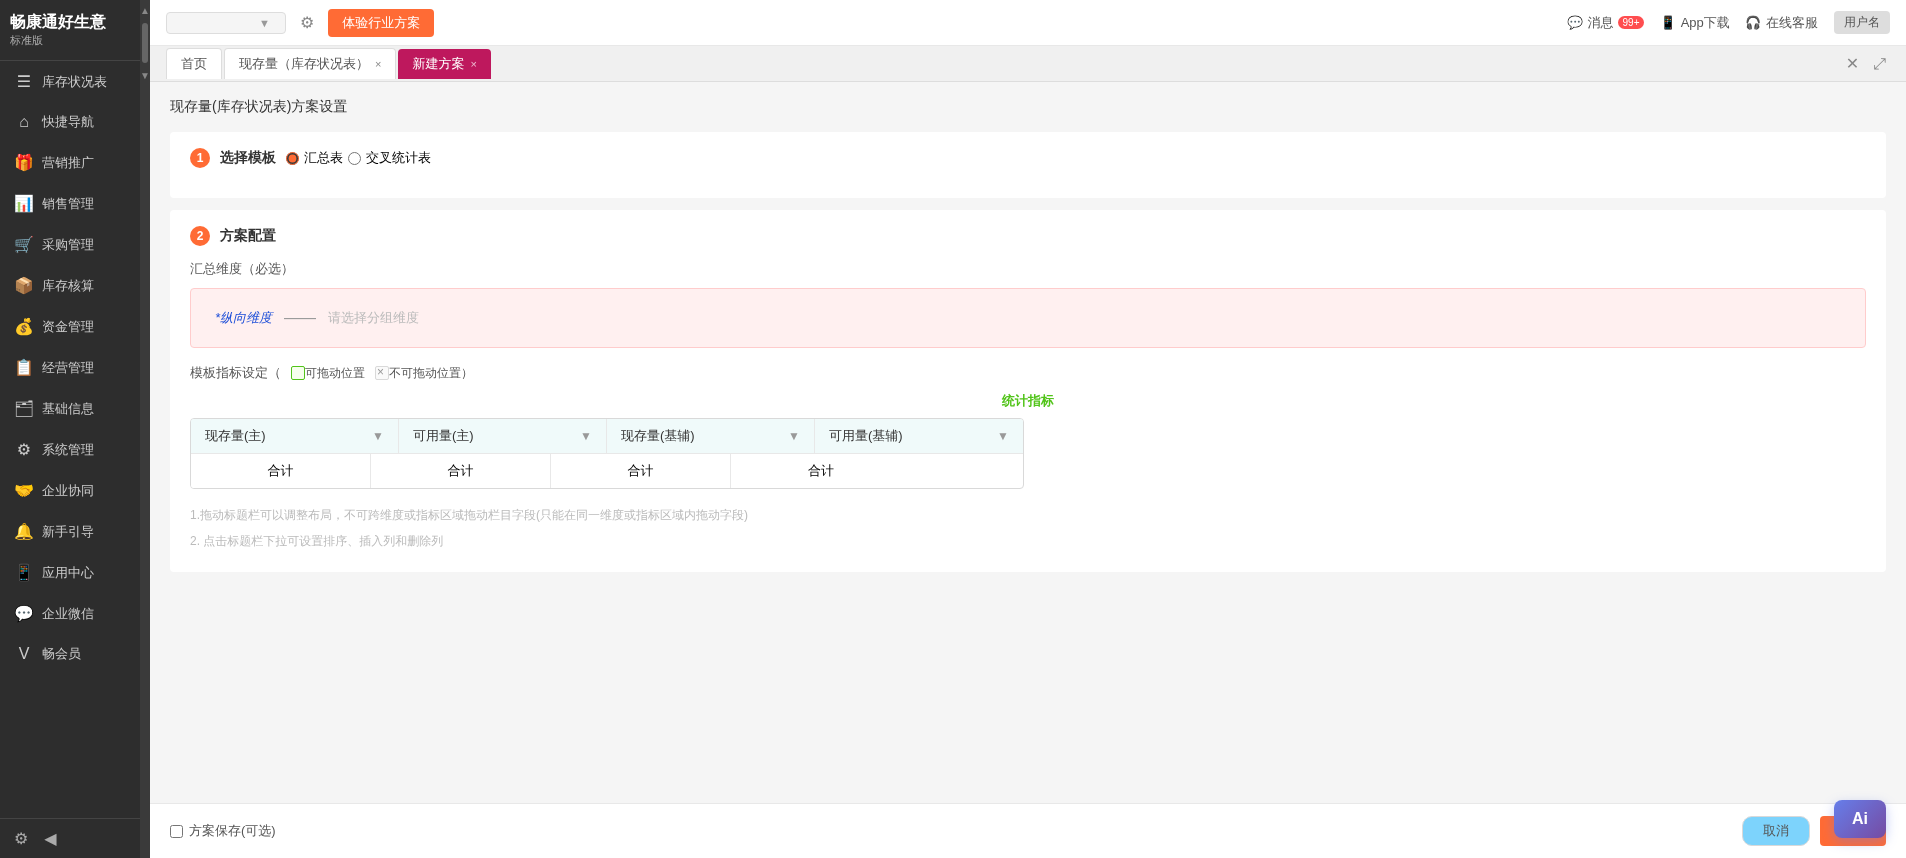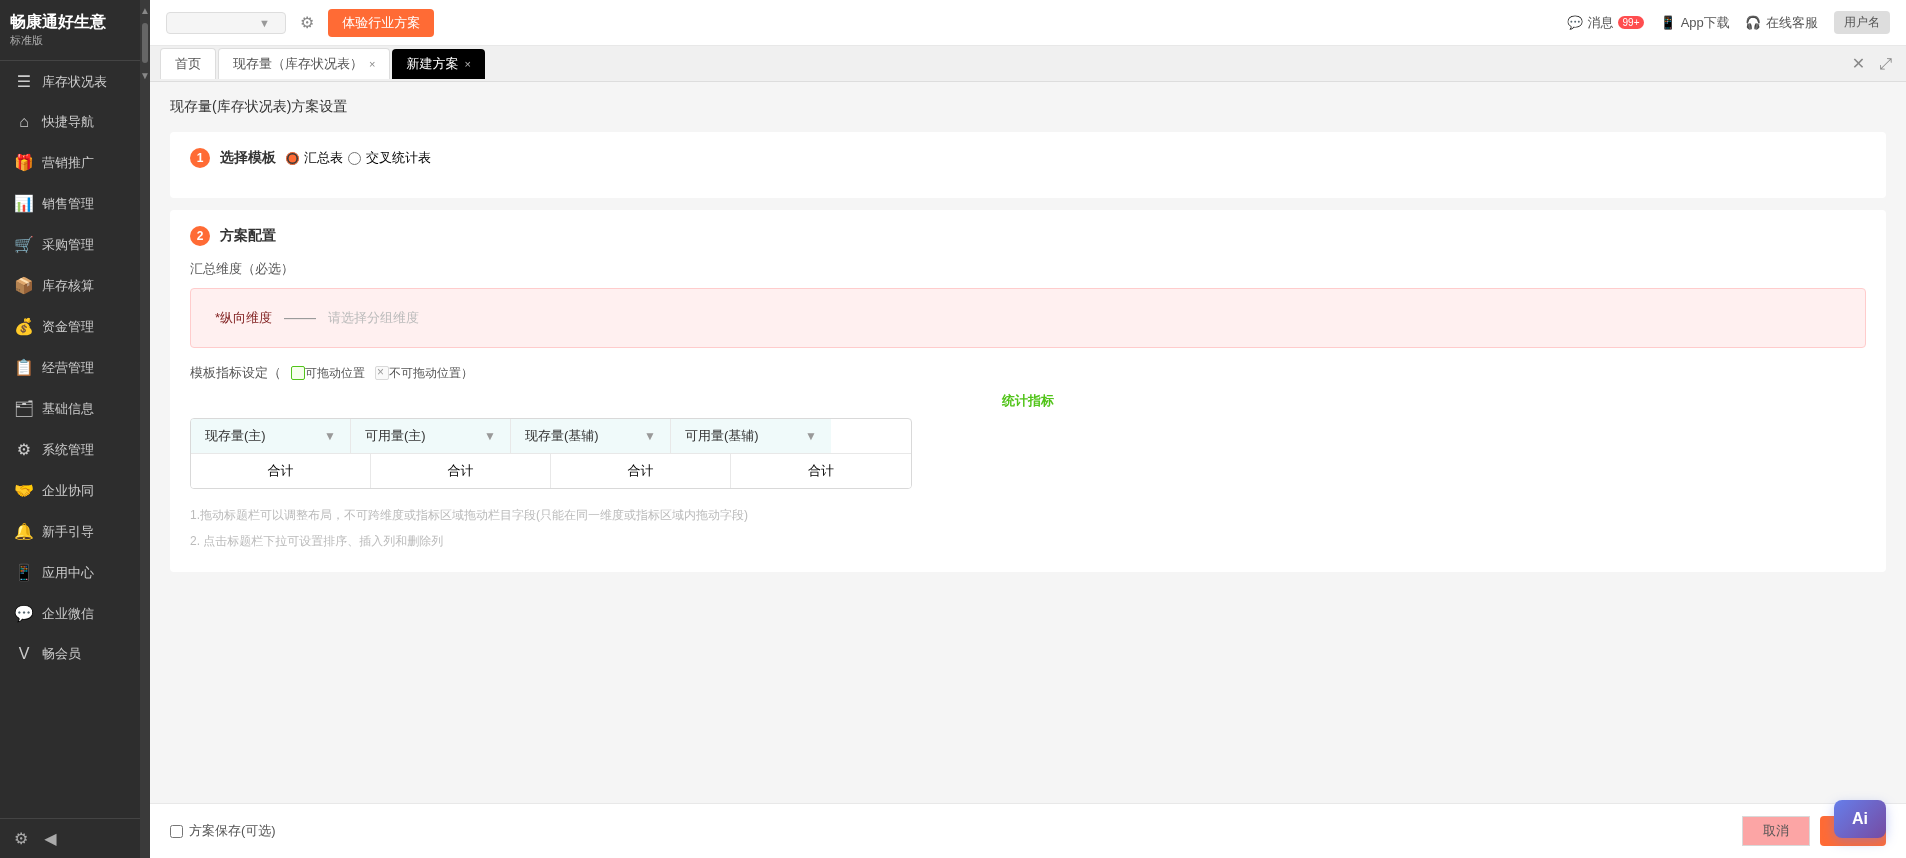--- a/index.html
+++ b/index.html
@@ -144,38 +144,38 @@
       padding: 3px 10px;
       font-size: 12px;
       color: #555;
     }
 
     
     .tabs-bar {
       background: #f0f0f0;
       display: flex;
       align-items: center;
-      padding: 0 10px;
+      padding: 0 16px;
       height: 36px;
       border-bottom: 1px solid #ddd;
       flex-shrink: 0;
       gap: 2px;
     }
     .tab {
       padding: 6px 14px;
       font-size: 13px;
       cursor: pointer;
       color: #555;
       display: flex;
       align-items: center;
       gap: 6px;
       border-radius: 4px 4px 0 0;
     }
     .tab.active {
-      background: #000000;
+      background: #be185d;
       color: #fff;
     }
     .tab.normal {
       background: #fff;
       border: 1px solid #ddd;
       border-bottom: none;
     }
     .tab-close {
       font-size: 11px;
       cursor: pointer;
@@ -267,22 +267,23 @@
       border-radius: 4px;
       padding: 20px 24px;
       margin-bottom: 16px;
     }
     .dimension-row {
       display: flex;
       align-items: center;
       gap: 12px;
     }
     .dimension-label {
-      color: #7f1d1d;
-      font-size: 13px;
+      color: #1d4ed8;
+      font-size: 13px;
+      font-style: italic;
     }
     .dimension-dash {
       color: #999;
       font-size: 16px;
     }
     .dimension-placeholder {
       color: #bbb;
       font-size: 13px;
     }
 
@@ -341,21 +342,21 @@
       width: fit-content;
     }
     .indicators-table .header-row {
       display: flex;
     }
     .indicators-table .data-row {
       display: flex;
       border-top: 1px solid #e8e8e8;
     }
     .indicators-table .cell {
-      width: 160px;
+      width: 208px;
       padding: 8px 14px;
       border-right: 1px solid #e8e8e8;
       display: flex;
       align-items: center;
       justify-content: space-between;
       background: #f0fafa;
     }
     .indicators-table .cell:last-child { border-right: none; }
     .indicators-table .data-cell {
       width: 180px;
@@ -395,23 +396,23 @@
       font-size: 13px;
       color: #555;
       cursor: pointer;
     }
     .footer-btns {
       margin-left: auto;
       display: flex;
       gap: 10px;
     }
     .btn-cancel {
-      background: #fca5a5;
+      background: #7dd3fc;
       border: 1px solid #d9d9d9;
-      border-radius: 0;
+      border-radius: 10px;
       padding: 4px 20px;
       font-size: 13px;
       cursor: pointer;
       color: #555;
     }
     .btn-query {
       background: #ff6b35;
       border: none;
       border-radius: 4px;
       padding: 6px 20px;

